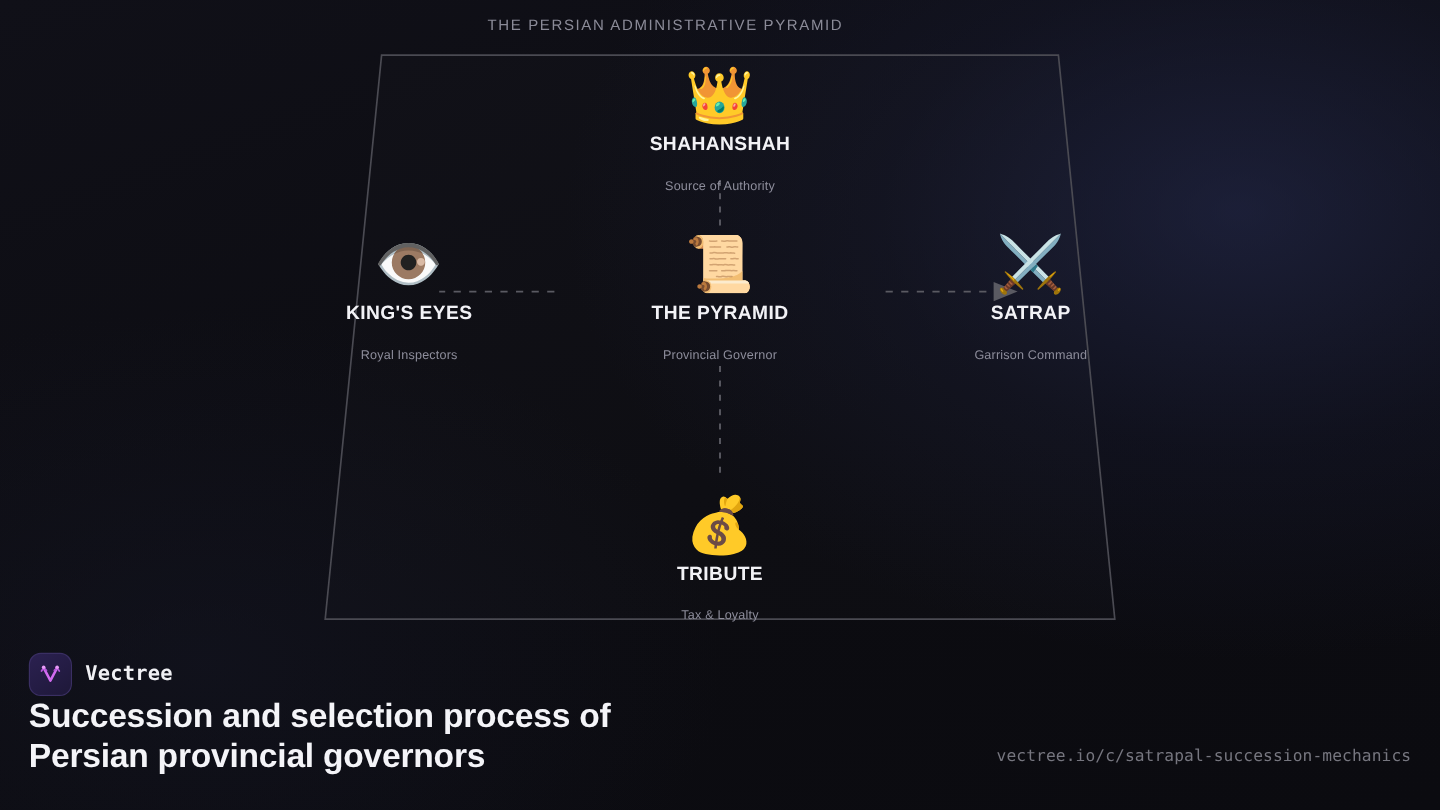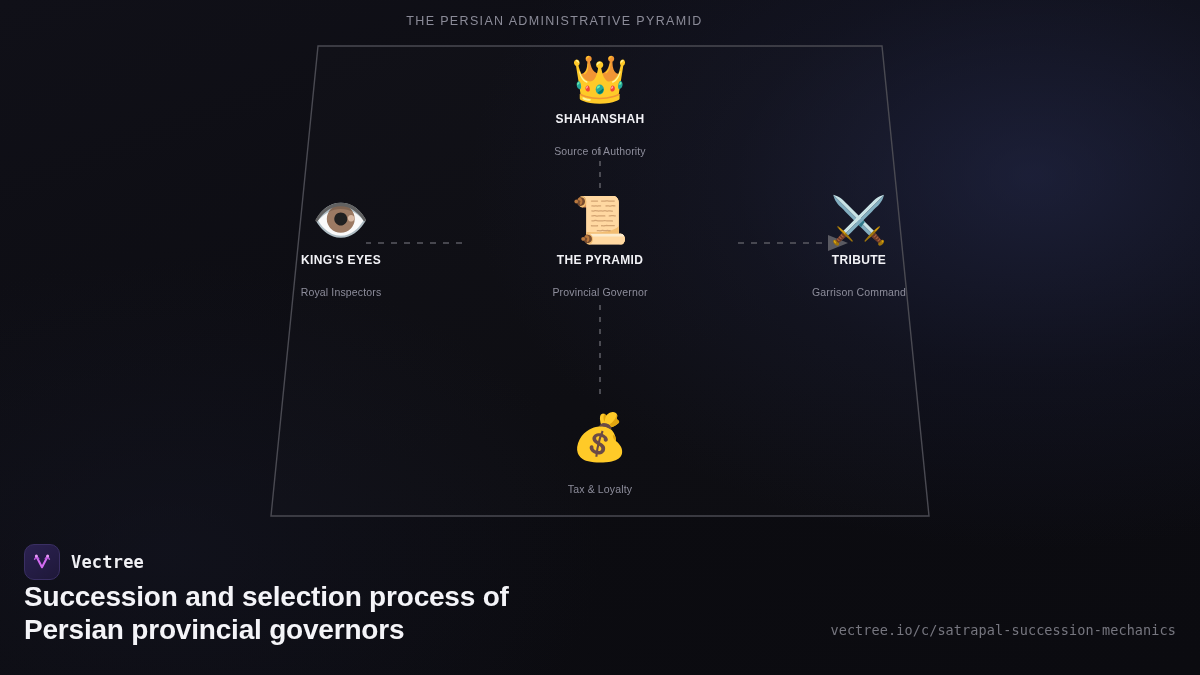--- a/index.html
+++ b/index.html
@@ -66,21 +66,21 @@
   }
   .node-icon {
     font-size: 46px;
     line-height: 54px;
     height: 54px;
     display: block;
     font-family: "DejaVu Sans", sans-serif;
   }
   .node-title {
     margin-top: 6px;
-    font-size: 12px;
+    font-size: 16px;
     font-weight: 700;
     letter-spacing: 0.35px;
     color: #f2f2f6;
     white-space: nowrap;
   }
   .node-sub {
     margin-top: 19px;
     font-size: 10.5px;
     color: #8d8d9b;
     letter-spacing: 0.15px;
@@ -189,26 +189,27 @@
   </div>
 
   <div class="node" id="node-satrap">
     <span class="node-icon">📜</span>
     <div class="node-title">THE PYRAMID</div>
     <div class="node-sub">Provincial Governor</div>
   </div>
 
   <div class="node" id="node-general">
     <span class="node-icon">⚔️</span>
-    <div class="node-title">TRIBUTE</div>
+    <div class="node-title">SATRAP</div>
     <div class="node-sub">Garrison Command</div>
   </div>
 
   <div class="node" id="node-tribute">
     <span class="node-icon">💰</span>
+    <div class="node-title">TRIBUTE</div>
     <div class="node-sub">Tax &amp; Loyalty</div>
   </div>
 
   <div id="footer">
 
     <div id="brand">
       <div id="brand-mark">
         <svg width="20" height="20" viewBox="0 0 20 20" aria-hidden="true">
           <path d="M4.4 4.6 L10 15.2 L15.6 4.6" fill="none" stroke="#d26bf0" stroke-width="2.1" stroke-linecap="round" stroke-linejoin="round"></path>
           <path d="M4.4 4.6 L2.6 7.2 M4.4 4.6 L6.7 6.6" fill="none" stroke="#b455d8" stroke-width="1.5" stroke-linecap="round"></path>

